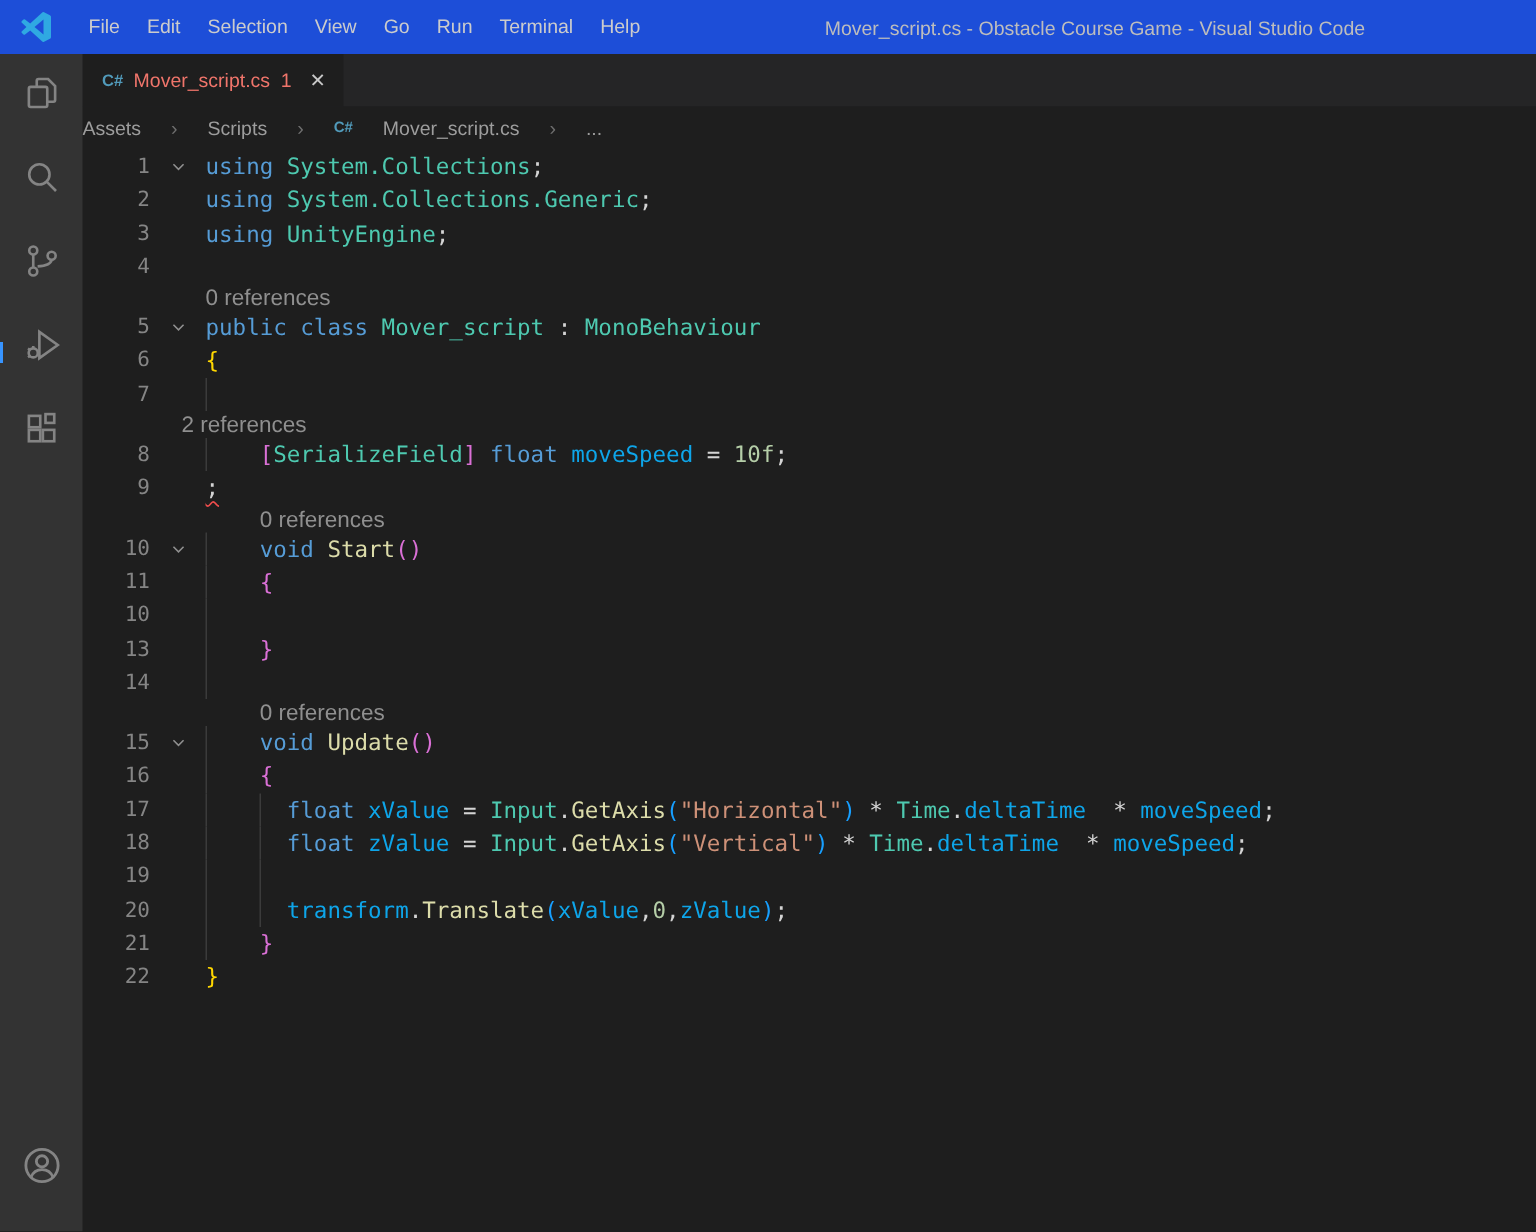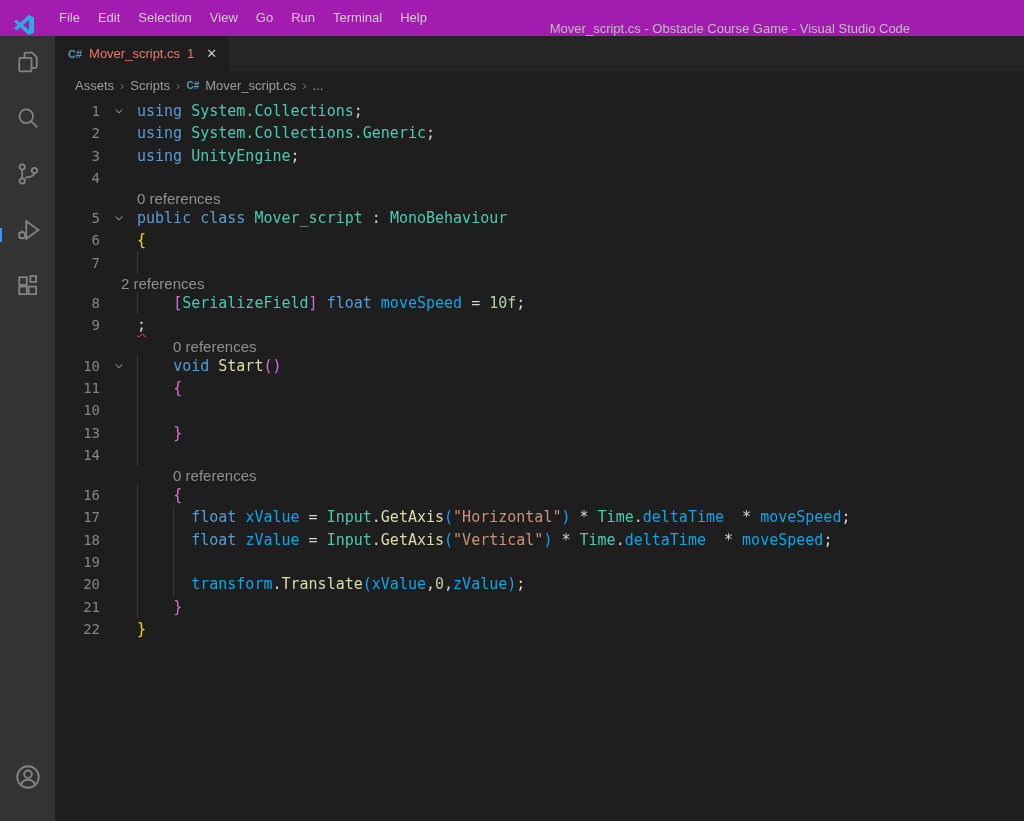--- a/index.html
+++ b/index.html
@@ -1,20 +1,20 @@
 <!DOCTYPE html>
 <html><head>
 <meta charset="utf-8">
 <style>
   html,body{margin:0;padding:0;background:#1e1e1e;}
   body{width:1024px;height:821px;overflow:hidden;font-family:"Liberation Sans",sans-serif;-webkit-font-smoothing:antialiased;}
   .window{width:1024px;height:821px;display:flex;flex-direction:column;}
 
   
-  .titlebar{flex:0 0 36px;height:36px;background:#a21caf;display:flex;align-items:flex-end;color:#cccccc;font-size:13px;}
+  .titlebar{flex:0 0 36px;height:36px;background:#1d4ed8;display:flex;align-items:center;color:#cccccc;font-size:13px;}
   .logo{width:26px;height:22px;margin-left:11px;display:flex;align-items:center;justify-content:center;}
   .menus{display:flex;margin-left:13px;}
   .menu-item{padding:0 9px;line-height:36px;}
   .window-title{flex:1;text-align:center;color:#bdbdbd;font-size:13px;white-space:nowrap;overflow:hidden;}
 
   .body{flex:1;display:flex;min-height:0;}
 
   
   .activitybar{flex:0 0 55px;width:55px;background:#333333;position:relative;display:flex;flex-direction:column;align-items:center;}
   .ab-item{width:55px;height:56px;display:flex;align-items:center;justify-content:center;color:#848484;}
@@ -25,21 +25,21 @@
   .main{flex:1;display:flex;flex-direction:column;min-width:0;}
 
   
   .tabbar{flex:0 0 35px;height:35px;background:#252526;display:flex;align-items:stretch;}
   .tab{display:flex;align-items:center;gap:7px;background:#1e1e1e;padding:0 12px 0 13px;font-size:13px;color:#f0756b;}
   .csicon{color:#519aba;font-weight:700;font-size:11px;font-family:"Liberation Sans",sans-serif;}
   .tab-badge{color:#f0756b;}
   .tab-close{color:#c8c8c8;font-size:13px;margin-left:5px;}
 
   
-  .breadcrumbs{flex:0 0 29px;height:29px;background:#1e1e1e;display:flex;align-items:center;font-size:13px;color:#9d9d9d;padding-left:20px;gap:6px;}
+  .breadcrumbs{flex:0 0 29px;height:29px;background:#1e1e1e;display:flex;align-items:center;font-size:13px;color:#9d9d9d;gap:20px;}
   .crumb-sep{color:#6e6e6e;font-size:13px;}
   .breadcrumbs .csicon{font-size:10px;}
 
   
   .editor{flex:1;background:#1e1e1e;font-family:"DejaVu Sans Mono",monospace;font-size:15px;color:#d4d4d4;overflow:hidden;}
   .lens{height:18px;line-height:19px;font-family:"Liberation Sans",sans-serif;font-size:15px;color:#8f8f8f;}
   .line{display:flex;height:22.3px;line-height:22.3px;position:relative;}
   .num{flex:0 0 45px;width:45px;text-align:right;color:#858585;font-size:14px;}
   .line.active .num{color:#c6c6c6;}
   .fold{flex:0 0 37px;width:37px;display:flex;align-items:center;justify-content:center;}
@@ -245,20 +245,29 @@
               <div class="fold"></div>
               <div class="code"><span class="guide" style="left: 0px;"></span><span class="tk ws">    </span><span class="tk b2">}</span></div>
             </div>
             <div class="line">
               <div class="num">14</div>
               <div class="fold"></div>
               <div class="code"><span class="guide" style="left: 0px;"></span></div>
             </div>
             <div class="lens" style="padding-left: 118.12px;">0 references</div>
             <div class="line">
+              <div class="num">15</div>
+              <div class="fold">
+                <svg width="12" height="12" viewBox="0 0 16 16">
+                  <path d="M3.5 6l4.5 4.5L12.5 6" fill="none" stroke="#8f8f8f" stroke-width="1.4"></path>
+                </svg>
+              </div>
+              <div class="code"><span class="guide" style="left: 0px;"></span><span class="tk ws">    </span><span class="tk kw">void </span><span class="tk fn">Update</span><span class="tk b2">()</span></div>
+            </div>
+            <div class="line">
               <div class="num">16</div>
               <div class="fold"></div>
               <div class="code"><span class="guide" style="left: 0px;"></span><span class="tk ws">    </span><span class="tk b2">{</span></div>
             </div>
             <div class="line">
               <div class="num">17</div>
               <div class="fold"></div>
               <div class="code"><span class="guide" style="left: 0px;"></span><span class="guide" style="left: 36.12px;"></span><span class="tk ws">      </span><span class="tk kw">float </span><span class="tk vr">xValue</span><span class="tk pn"> = </span><span class="tk ty">Input</span><span class="tk pn">.</span><span class="tk fn">GetAxis</span><span class="tk b3">(</span><span class="tk st">"Horizontal"</span><span class="tk b3">)</span><span class="tk pn"> * </span><span class="tk ty">Time</span><span class="tk pn">.</span><span class="tk vr">deltaTime</span><span class="tk pn">  * </span><span class="tk vr">moveSpeed</span><span class="tk pn">;</span></div>
             </div>
             <div class="line">

